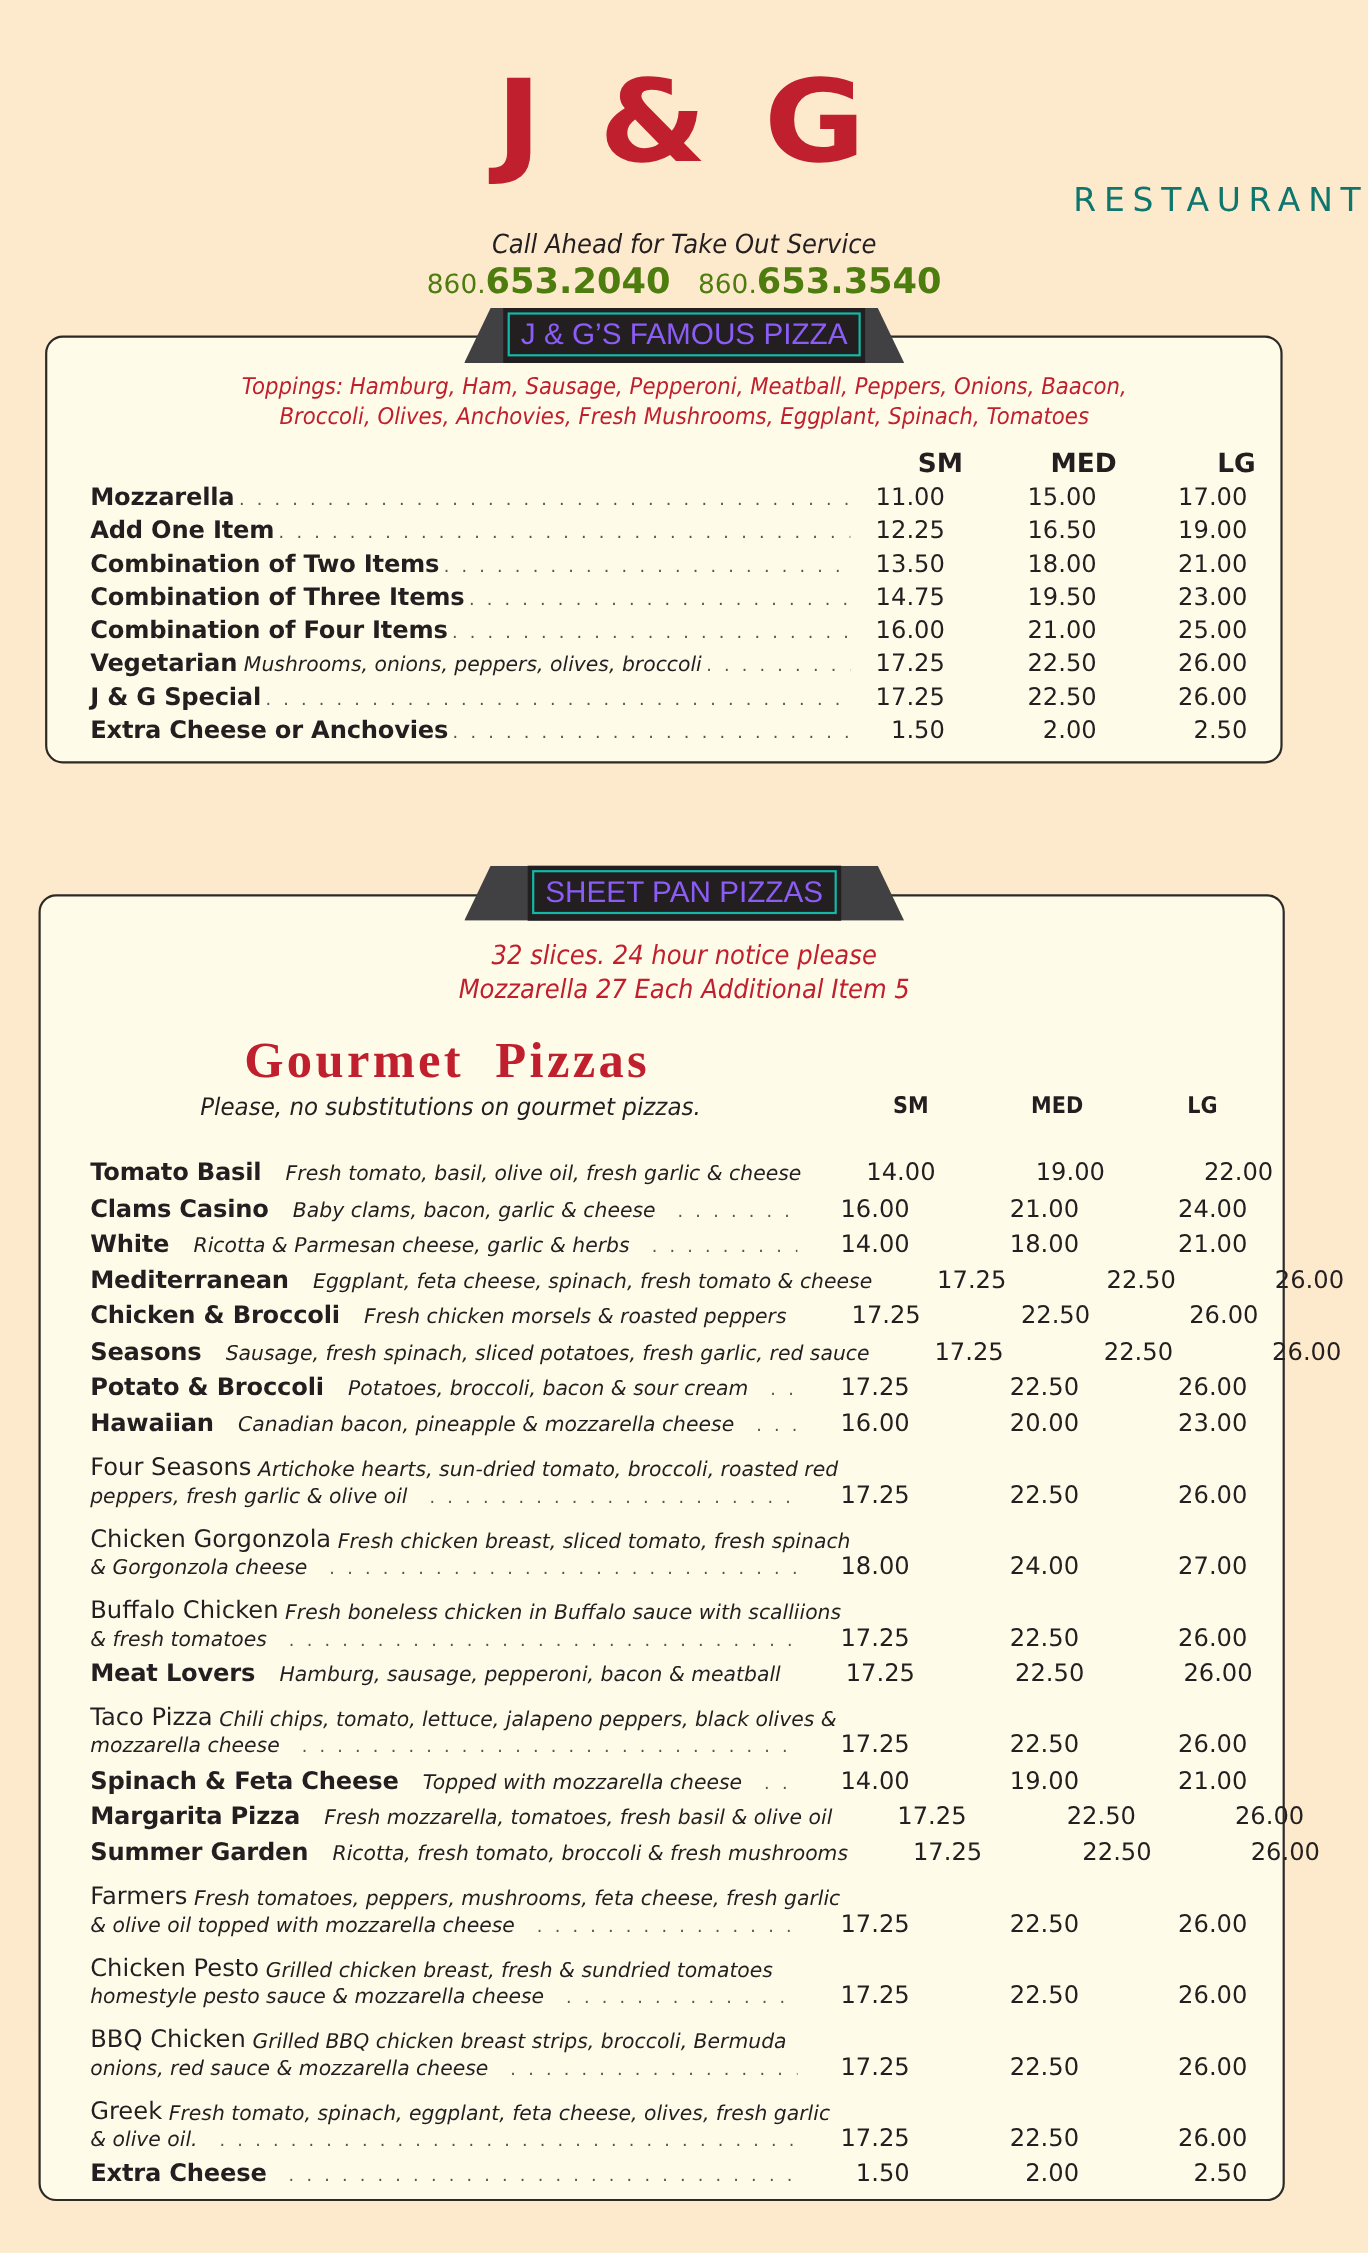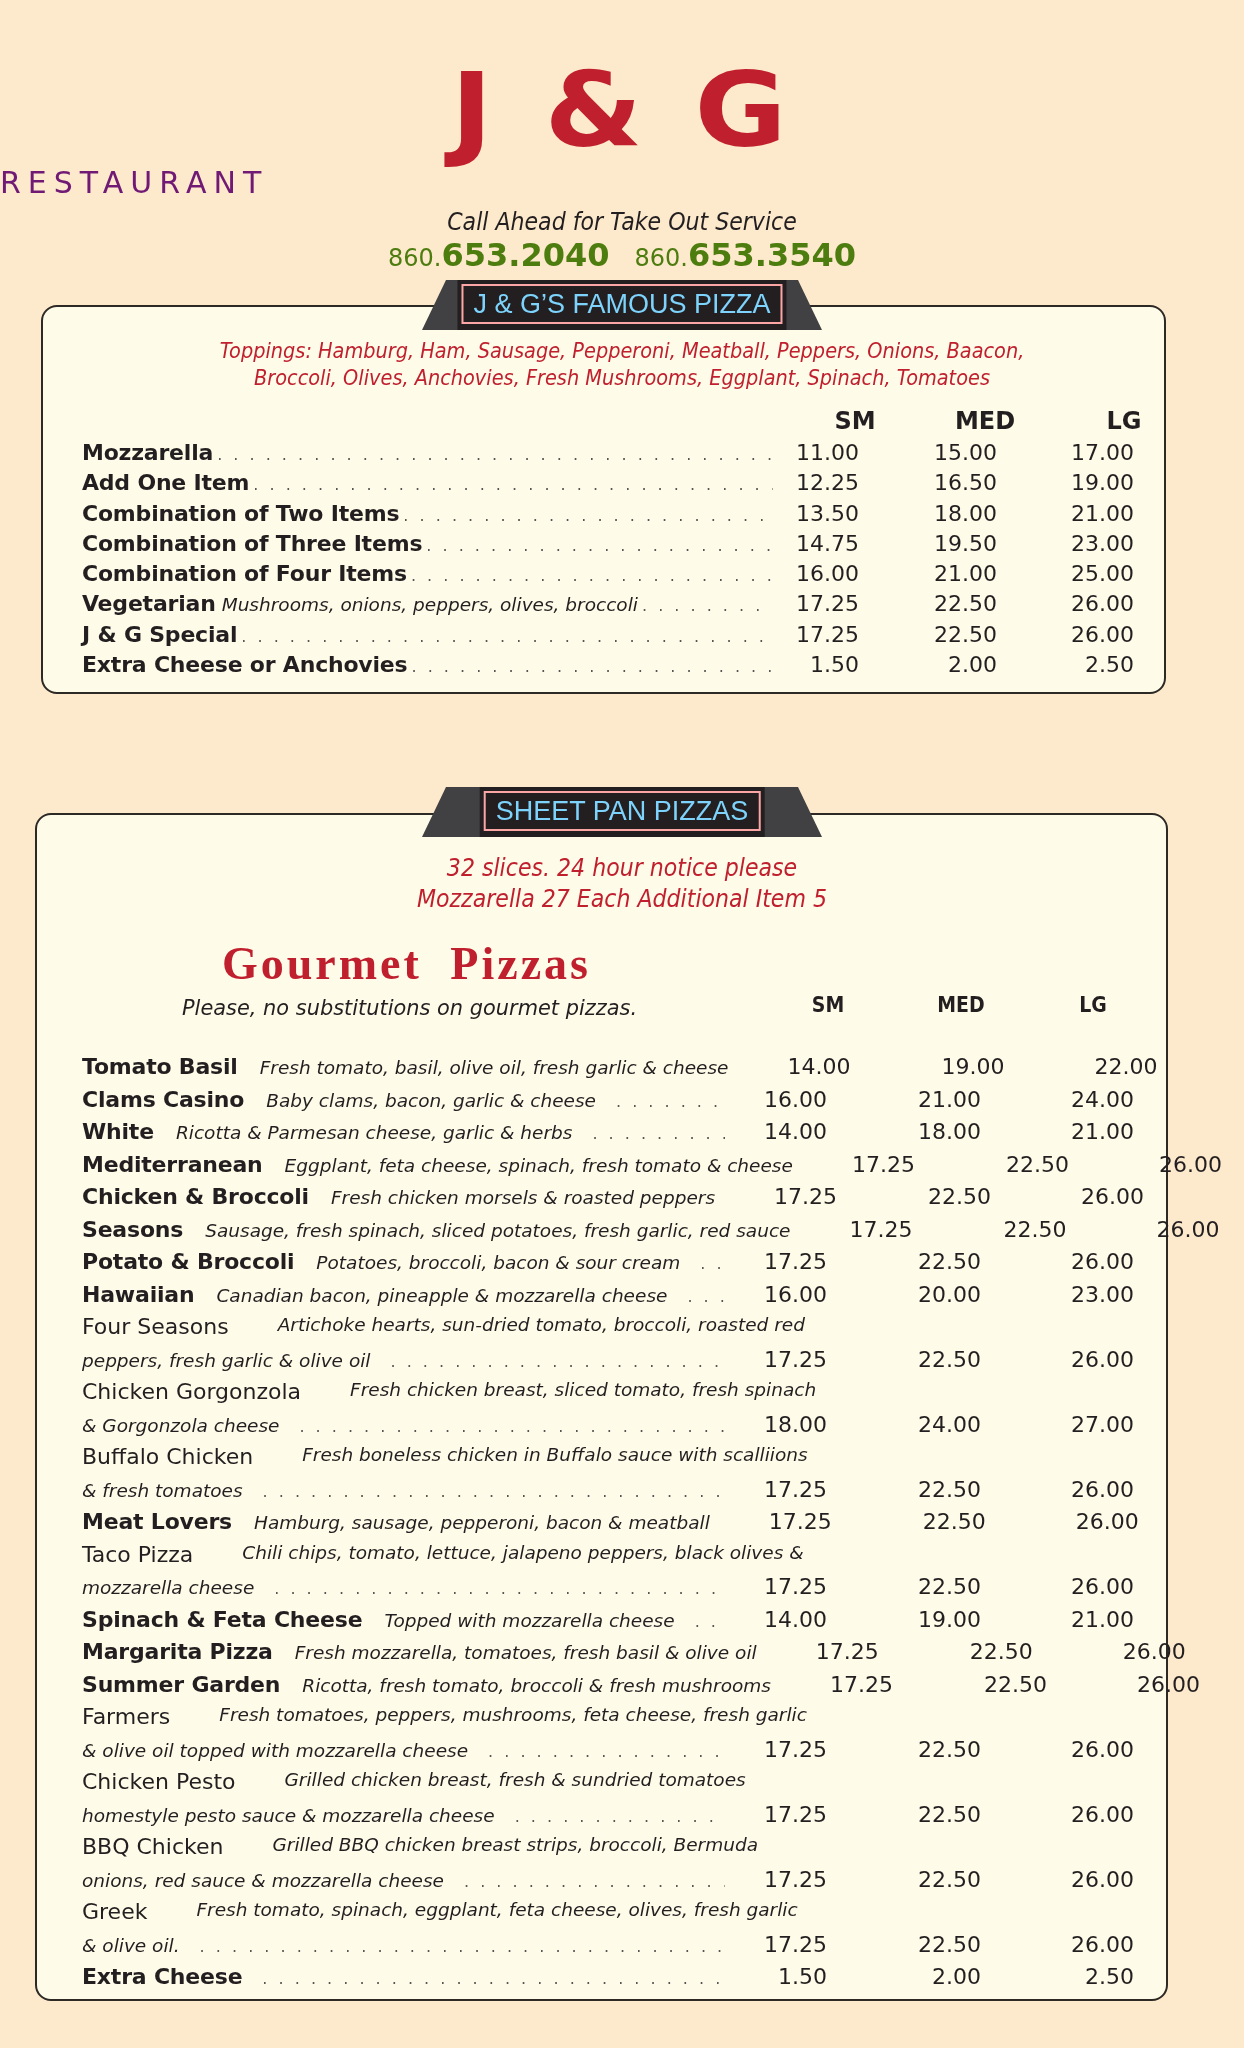--- a/index.html
+++ b/index.html
@@ -19,25 +19,25 @@
     font-family: "DejaVu Sans", sans-serif;
     font-weight: bold;
     color: #c0202e;
     font-size: 104px;
     line-height: 100px;
     letter-spacing: 6px;
     transform: scaleX(1.08);
   }
   .restaurant {
     position: absolute; left: 0; width: 100%; top: 166px;
-    text-align: left;
+    text-align: right;
     font-family: "DejaVu Sans", sans-serif;
     font-size: 30px;
     letter-spacing: 7px;
-    color: #701a75;
+    color: #0f766e;
     line-height: 34px;
   }
   .tagline {
     position: absolute; left: 0; width: 100%; top: 208px;
     text-align: center;
     font-family: "DejaVu Sans", sans-serif;
     font-style: italic;
     font-size: 24px;
     color: #231f20;
     transform: scaleX(0.92);
@@ -73,22 +73,22 @@
     background: #414042;
     clip-path: polygon(0% 100%, 6% 0%, 94% 0%, 100% 100%);
   }
   .banner .box {
     position: absolute; top: 0; left: 50%; transform: translateX(-50%);
     background: #231f20;
     padding: 4px;
     height: 50px;
   }
   .banner .inner {
-    border: 2px solid #fca5a5;
-    color: #7dd3fc;
+    border: 2px solid #14b8a6;
+    color: #8b5cf6;
     font-family: "Liberation Sans", sans-serif;
     font-size: 27px;
     line-height: 36px;
     padding: 0 10px;
     white-space: nowrap;
   }
   #banner-famous { left: 0; width: 1244px; top: 280px; }
   #banner-sheet  { left: 0; width: 1244px; top: 787px; }
   #banner-famous .wing { width: 400px; }
   #banner-sheet .wing { width: 400px; }
@@ -139,21 +139,21 @@
   .row .price {
     width: 70px;
     text-align: right;
     flex: none;
     font-size: 22px;
   }
   .row .p-sm { width: 80px; }
   .row .p-med { width: 138px; }
   .row .p-lg { width: 137px; }
 
-  .dual .line1 { height: 32.5px; display: flex; align-items: flex-start; font-size: 22px; white-space: nowrap; gap: 43px; }
+  .dual .line1 { height: 32.5px; display: flex; align-items: flex-end; font-size: 22px; white-space: nowrap; }
   .dual .line2 { height: 32.5px; }
   .dual .line1 .desc { font-style: italic; font-size: 18.5px; margin-left: 6px; }
   .dual .line2 .desc { font-size: 18.5px; margin-left: 0; }
 
   #famous-menu { top: 440px; }
   #famous-menu .size-head { top: -33px; }
   #famous-menu .sh-sm { left: 718px; }
   #famous-menu .sh-med { left: 848px; }
   #famous-menu .sh-lg { left: 987px; }
 

